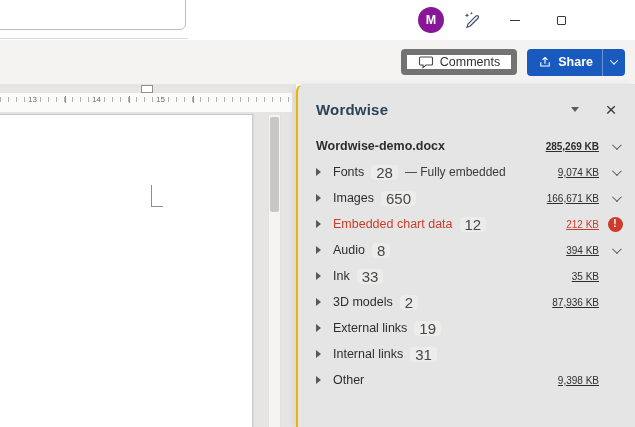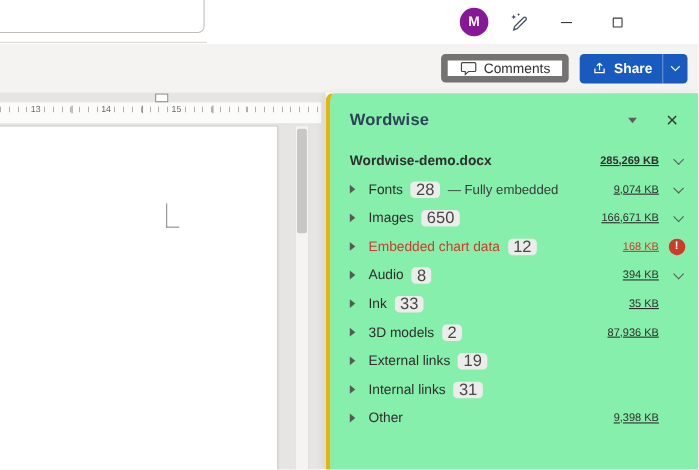--- a/index.html
+++ b/index.html
@@ -47,22 +47,22 @@
     border:1px solid #918f8d; z-index:2; }
   .page { position:absolute; left:-26px; top:30px; width:279px; height:330px; background:#fff;
     border:1px solid #cbc9c7; box-shadow:0 1px 3px rgba(0,0,0,.10); }
   .corner-mark { position:absolute; left:176px; top:70px; width:12px; height:22px;
     border-left:1px solid #8f8d8b; border-bottom:1px solid #8f8d8b; }
   .scrollbar { position:absolute; left:268px; top:31px; width:13px; bottom:0; background:#f5f4f3;
     border-left:1px solid #e3e1df; border-right:1px solid #e3e1df; }
   .scroll-thumb { position:absolute; left:1px; right:1px; top:2px; height:95px; background:#c9c7c5; border-radius:2px; }
 
   
-  .panel { position:absolute; left:296px; top:84px; width:339px; height:343px; background:#86efac;
-    border-left:4px solid #eab308; border-top:1px solid #e3e1df; border-top-left-radius:8px;
+  .panel { position:absolute; left:296px; top:84px; width:339px; height:343px; background:#e5e5e5;
+    border-left:2px solid #eab308; border-top:1px solid #e3e1df; border-top-left-radius:8px;
     box-shadow:-3px 0 6px rgba(0,0,0,.06); }
   .panel-header { display:flex; align-items:center; padding:13px 13px 0 18px; }
   .panel-title { font-size:15px; font-weight:600; color:var(--panel_title,#2b4257); flex:1; letter-spacing:.2px; }
   .pane-btn { width:22px; height:22px; display:flex; align-items:center; justify-content:center; margin-left:14px; }
   .tri-down { width:0; height:0; border-left:4px solid transparent; border-right:4px solid transparent;
     border-top:5px solid #5f5d5b; }
   .close-glyph { font-size:19px; line-height:1; color:#3a3938; font-weight:400; }
 
   .rows { margin-top:13px; }
   .row { display:flex; align-items:center; height:26px; padding:0 12px 0 18px; }
@@ -196,21 +196,21 @@
             <span class="chev-down"></span>
           </span>
       </div>
 
       <div class="row error">
         <span class="tri-wrap">
             <span class="tri-right"></span>
           </span>
         <span class="lbl">Embedded chart data</span>
         <span class="badge">12</span>
-        <span class="size">168 KB</span>
+        <span class="size">212 KB</span>
         <span class="tail">
             <span class="err-icon">!</span>
           </span>
       </div>
 
       <div class="row">
         <span class="tri-wrap">
             <span class="tri-right"></span>
           </span>
         <span class="lbl">Audio</span>

